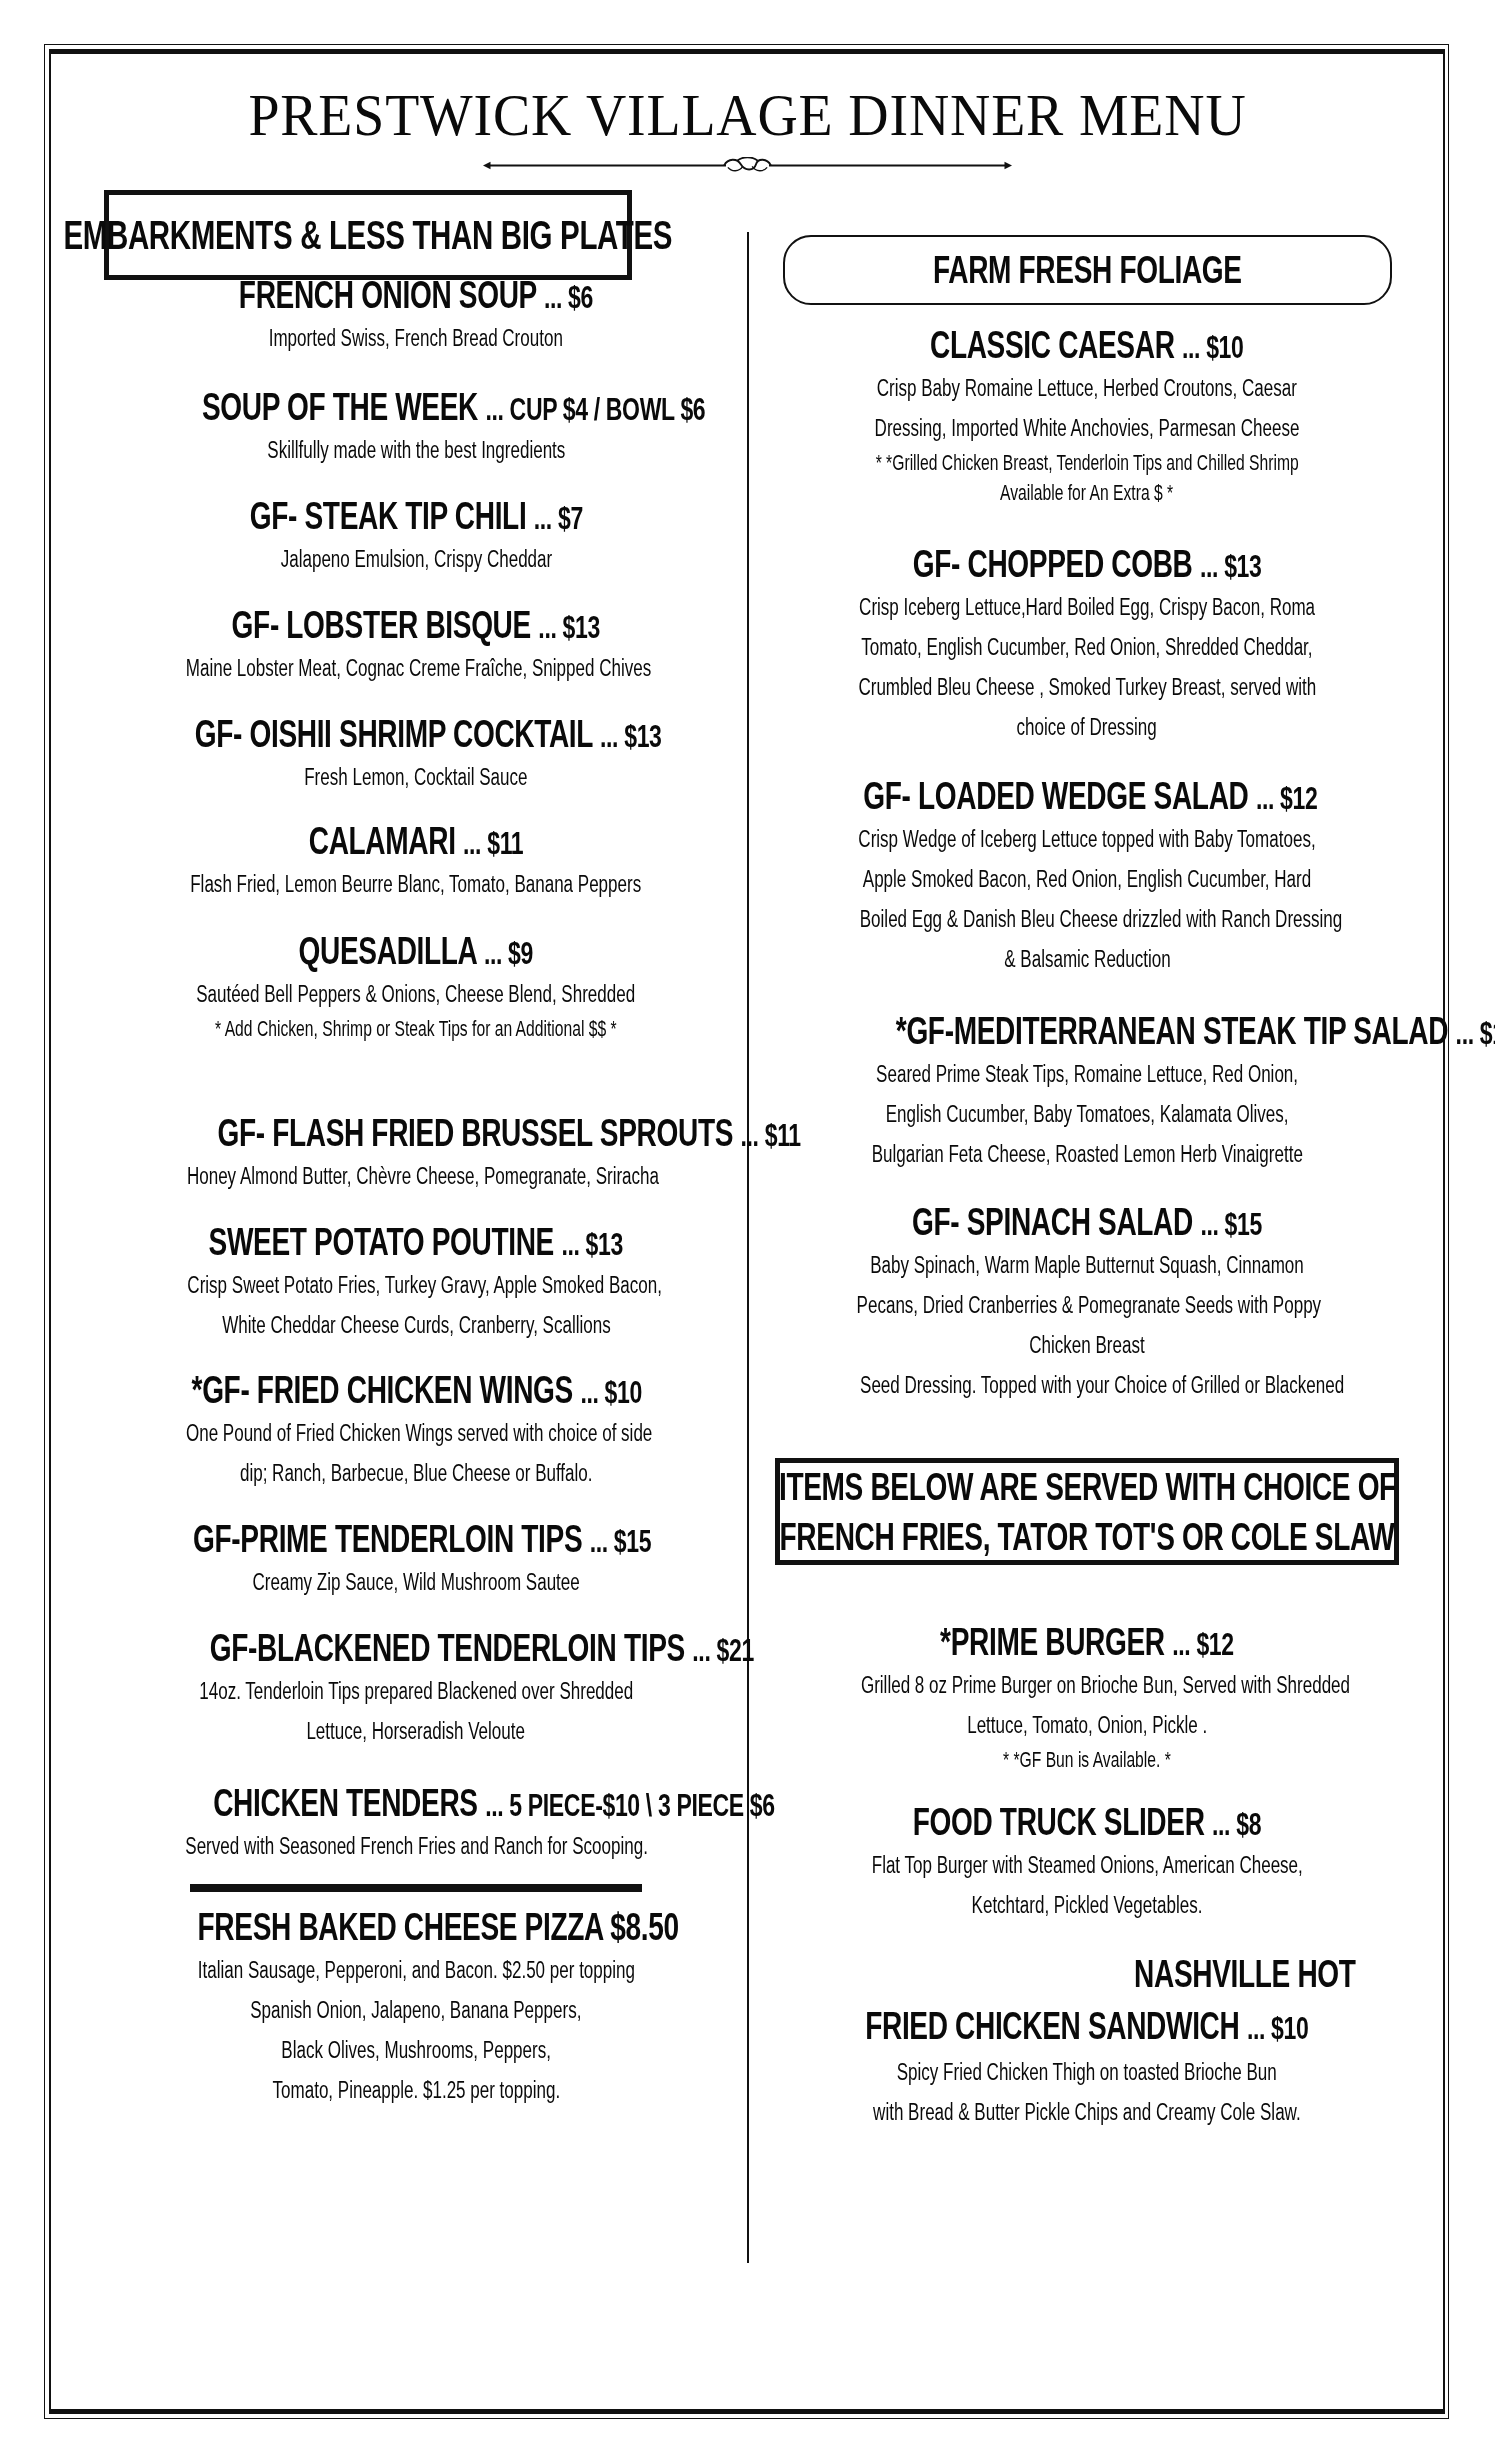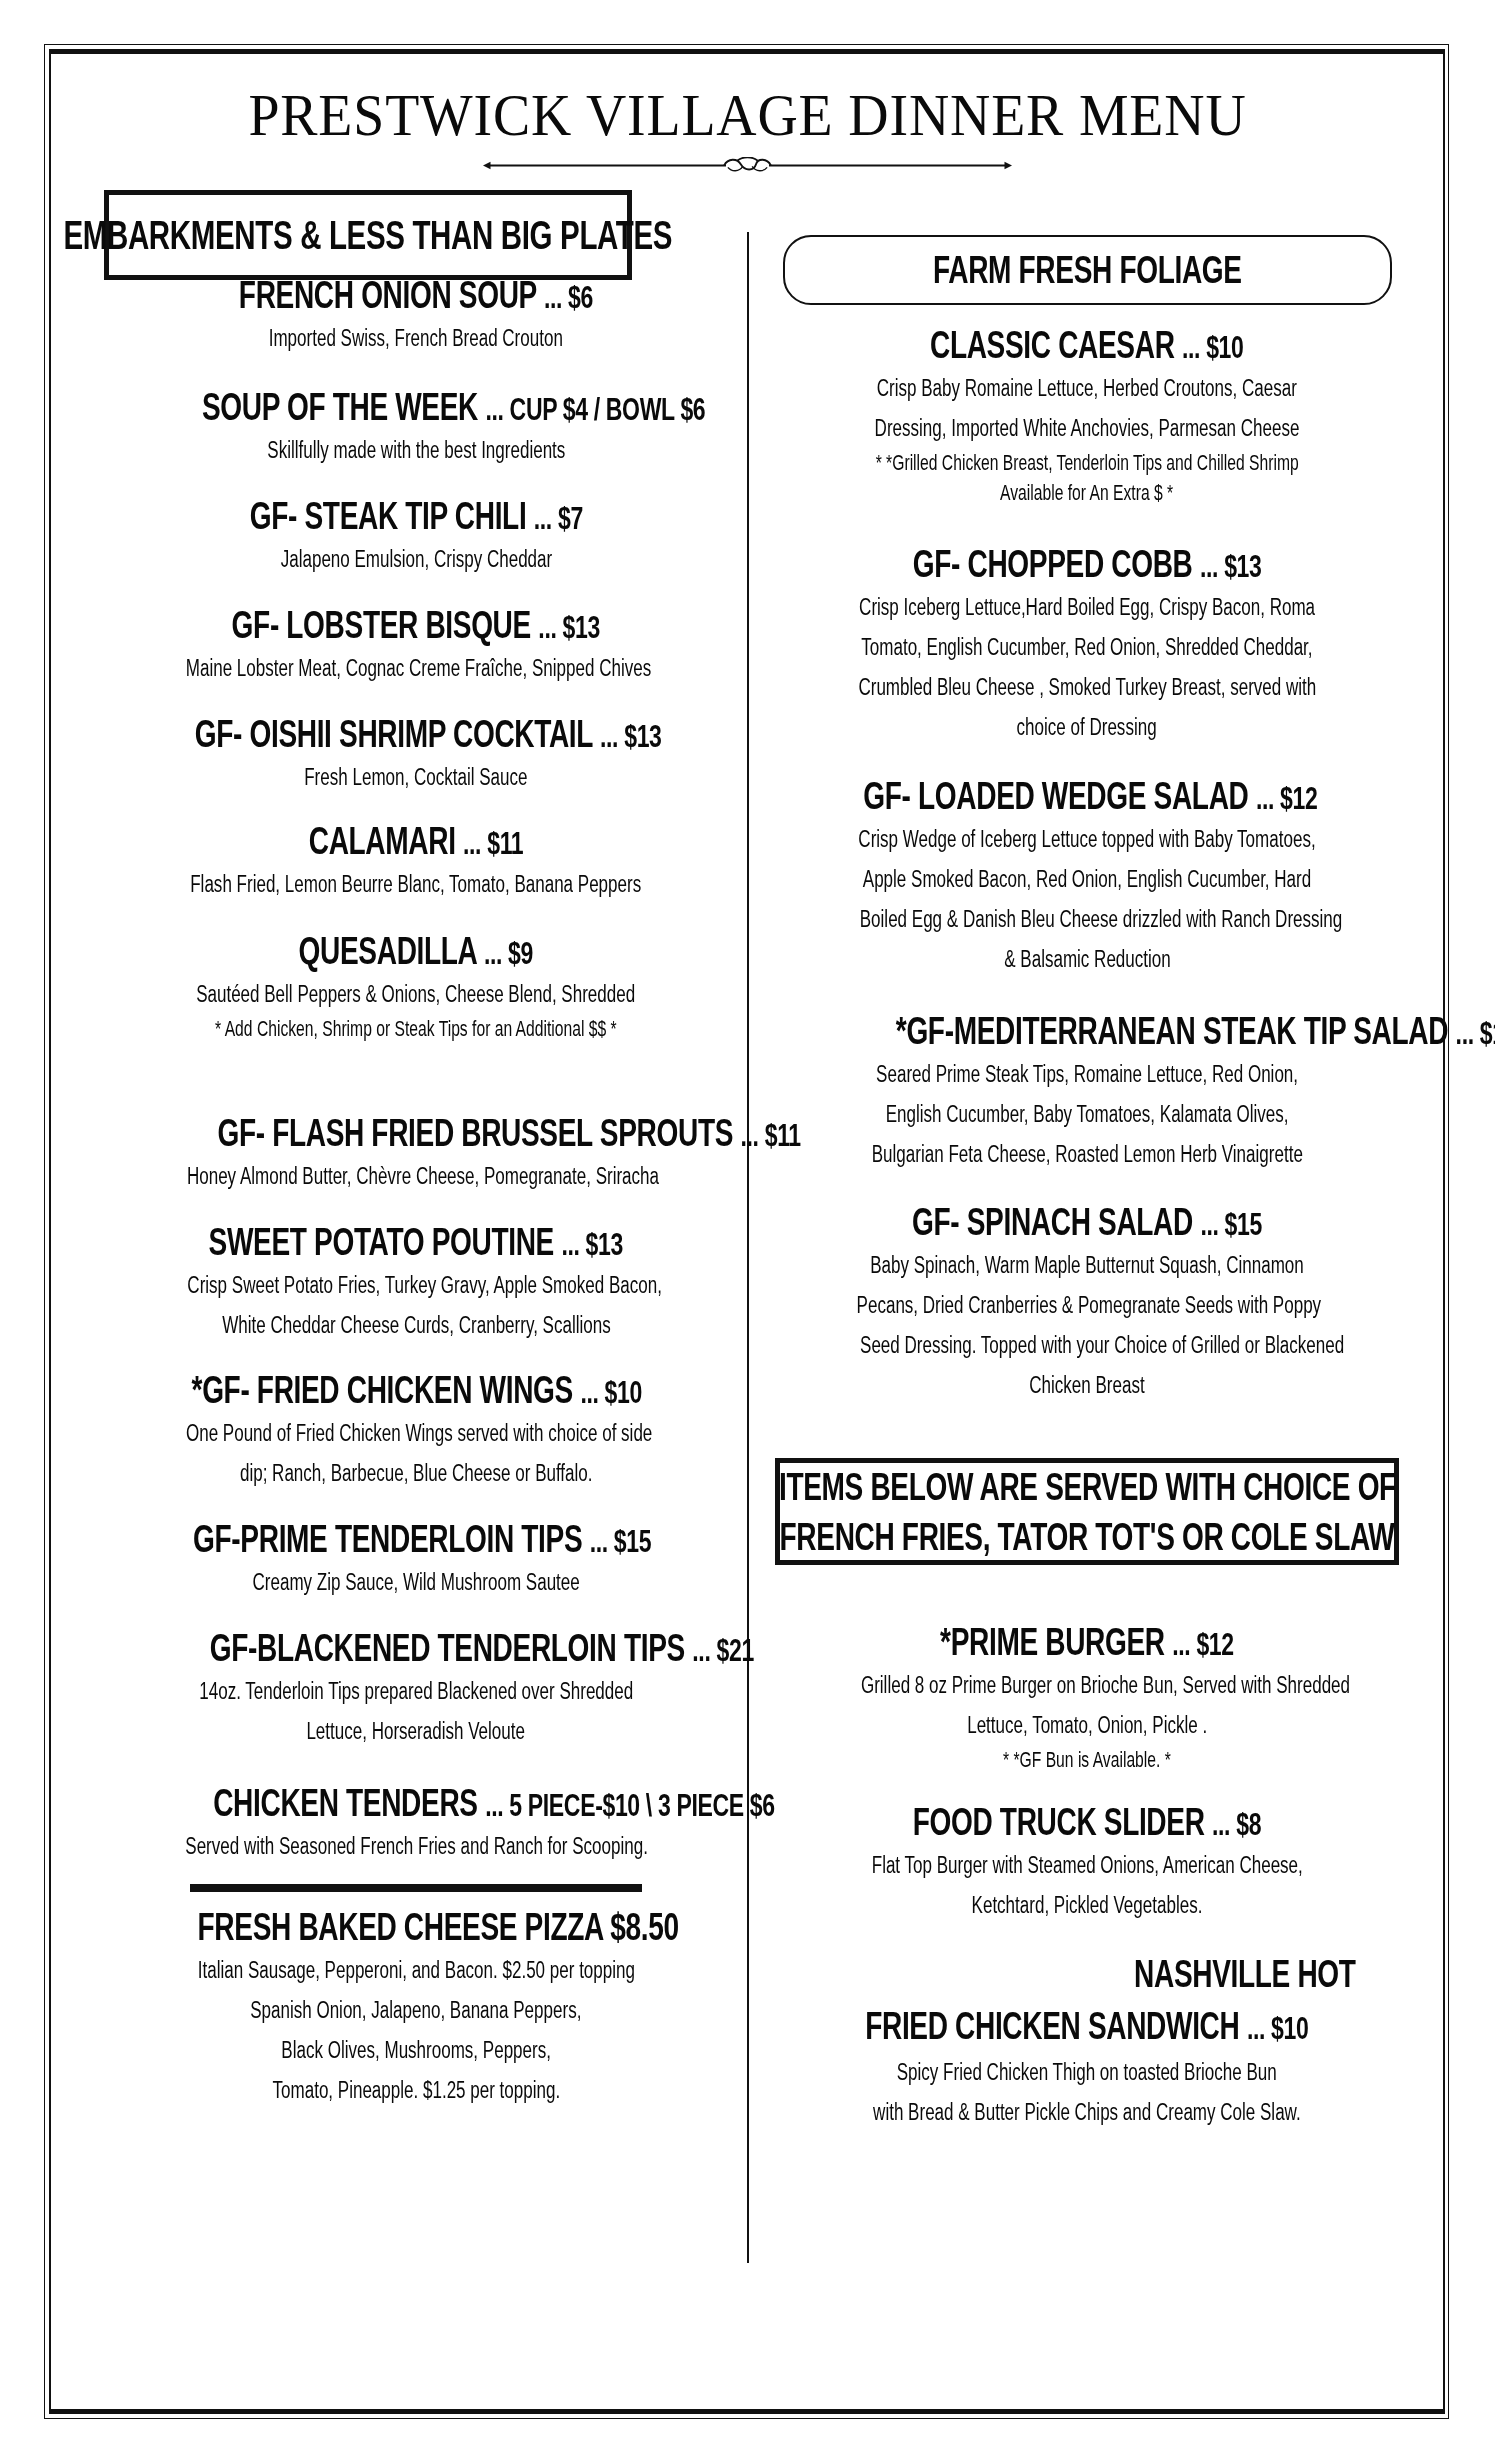--- a/index.html
+++ b/index.html
@@ -167,22 +167,22 @@
     <div class="item-name"><span class="hd"><span>*GF-MEDITERRANEAN STEAK TIP SALAD </span><span class="price"> ... $18</span></span></div>
     <div class="desc"><span>Seared Prime Steak Tips, Romaine Lettuce, Red Onion,</span></div>
     <div class="desc"><span>English Cucumber, Baby Tomatoes, Kalamata Olives,</span></div>
     <div class="desc"><span>Bulgarian Feta Cheese, Roasted Lemon Herb Vinaigrette</span></div>
   </div>
 
   <div class="item" style="top:1198px;">
     <div class="item-name"><span class="hd"><span>GF- SPINACH SALAD</span> <span class="price">... $15</span></span></div>
     <div class="desc"><span>Baby Spinach, Warm Maple Butternut Squash, Cinnamon</span></div>
     <div class="desc"><span>Pecans, Dried Cranberries &amp; Pomegranate Seeds with Poppy</span></div>
+    <div class="desc"><span>Chicken Breast</span></div>
     <div class="desc"><span>Seed Dressing. Topped with your Choice of Grilled or Blackened</span></div>
-    <div class="desc"><span>Chicken Breast</span></div>
   </div>
 
   <div class="box-section box-sides" style="left:0;top:1458px;width:624px;height:107px;flex-direction:column;">
     <span class="hd">ITEMS BELOW ARE SERVED WITH CHOICE OF</span>
     <span class="hd">FRENCH FRIES, TATOR TOT'S OR COLE SLAW</span>
   </div>
 
   <div class="item" style="top:1618px;">
     <div class="item-name"><span class="hd"><span>*PRIME BURGER</span> <span class="price">... $12</span></span></div>
     <div class="desc"><span>Grilled 8 oz Prime Burger on Brioche Bun, Served with Shredded</span></div>

